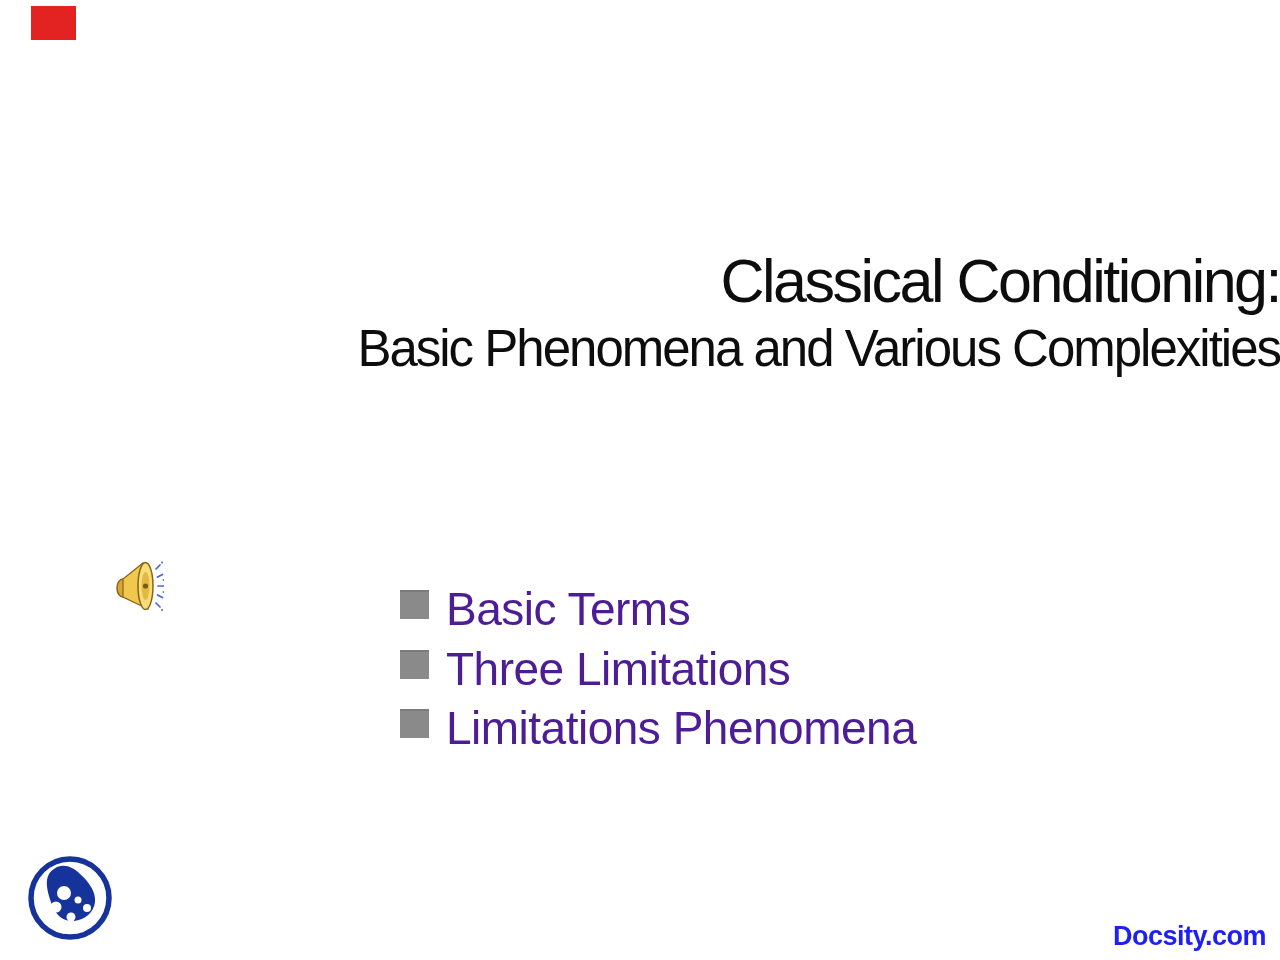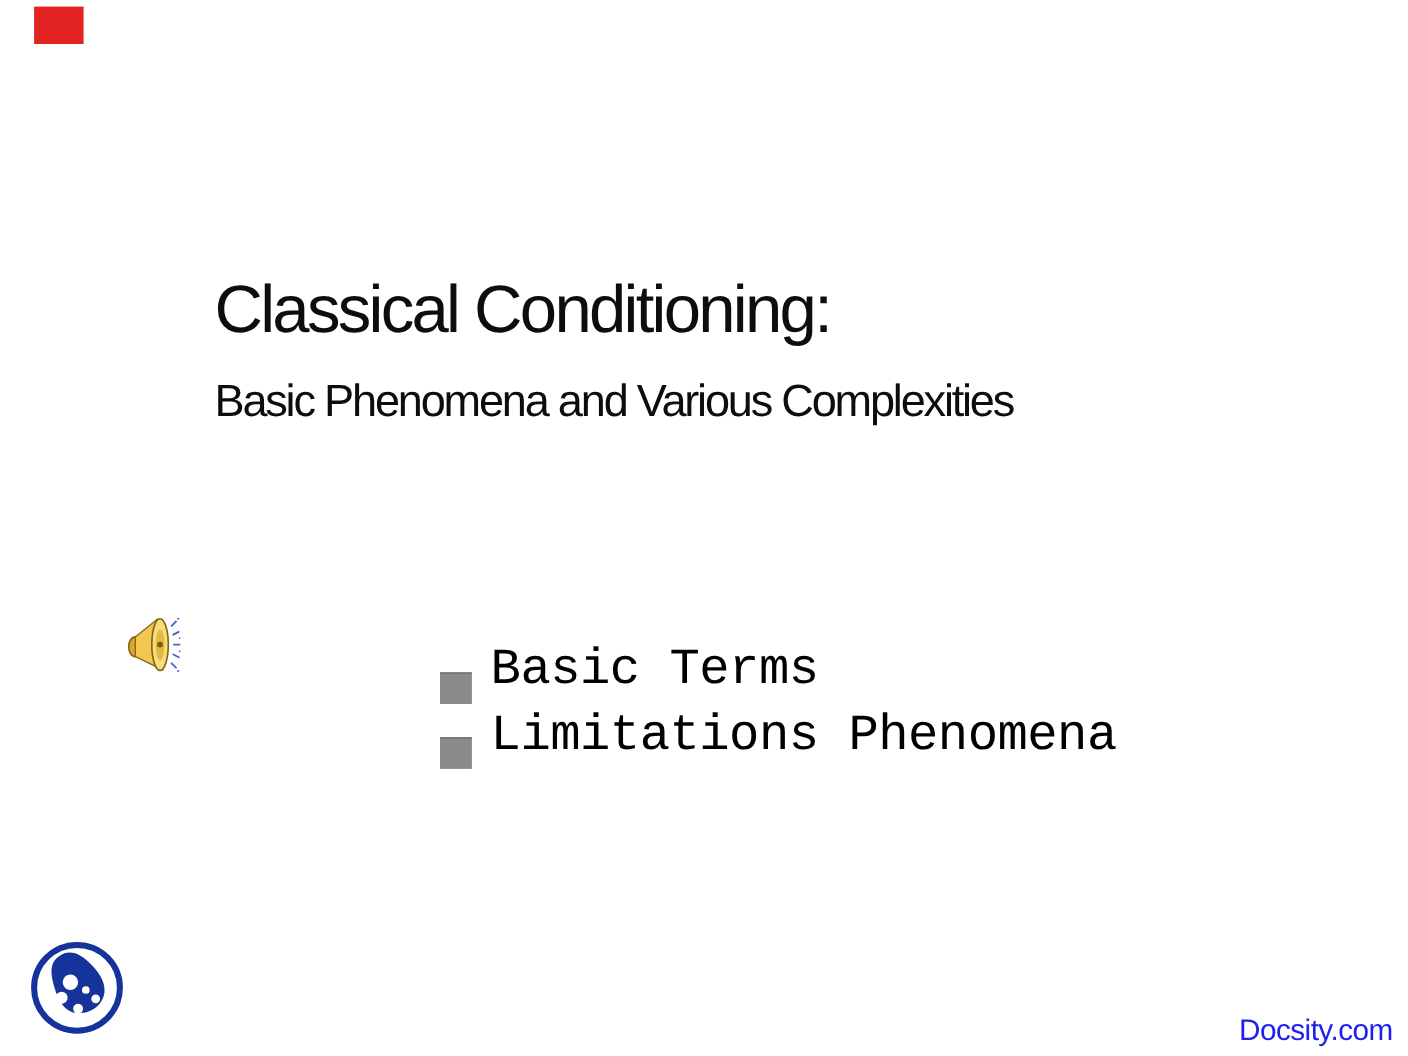--- a/index.html
+++ b/index.html
@@ -25,33 +25,33 @@
     height: 34px;
     background: #e32222;
   }
 
   
   .title-block {
     position: absolute;
     left: 195px;
     top: 244px;
     width: 1085px;
-    text-align: left;
+    text-align: right;
     color: #0d0d0d;
   }
   .title {
     font-size: 61px;
     line-height: 74px;
     letter-spacing: -2.5px;
     white-space: nowrap;
   }
   .subtitle {
-    font-size: 41px;
+    font-size: 51px;
     line-height: 56px;
-    margin-top: 18px;
+    margin-top: 3px;
     letter-spacing: -2px;
     white-space: nowrap;
   }
 
   
   .audio-icon {
     position: absolute;
     left: 112px;
     top: 558px;
     width: 52px;
@@ -63,28 +63,27 @@
   .bullets {
     position: absolute;
     left: 400px;
     top: 580px;
     list-style: none;
     margin: 0;
     padding: 0;
   }
   .bullet-row {
     display: flex;
-    align-items: flex-end;
+    align-items: flex-start;
     height: 59.7px;
-    color: #000000;
+    color: #4c1d95;
     font-size: 46px;
     line-height: 59.7px;
     letter-spacing: -0.5px;
     white-space: nowrap;
-    font-family: Liberation Mono, monospace;
   }
   .bullet-square {
     flex: 0 0 auto;
     width: 29px;
     height: 29px;
     margin-top: 10px;
     margin-right: 17px;
     background: #8a8a8a;
     box-shadow: inset 0 2px 0 rgba(0,0,0,0.10);
   }
@@ -102,20 +101,21 @@
   .watermark {
     position: absolute;
     right: 14px;
     bottom: 8px;
     font-size: 27px;
     line-height: 31px;
     color: #2020f0;
     text-decoration: none;
     letter-spacing: -0.5px;
     cursor: pointer;
+    font-weight: bold;
   }
 </style>
 </head>
 <body>
 
 <div class="slide">
 
   <div class="ribbon"></div>
 
   <div class="title-block">
@@ -150,20 +150,24 @@
     </svg>
   </div>
 
   <ul class="bullets">
     <li class="bullet-row">
       <span class="bullet-square"></span>
       <span>Basic Terms</span>
     </li>
     <li class="bullet-row">
       <span class="bullet-square"></span>
+      <span>Three Limitations</span>
+    </li>
+    <li class="bullet-row">
+      <span class="bullet-square"></span>
       <span>Limitations Phenomena</span>
     </li>
   </ul>
 
   <div class="logo">
     <svg width="88" height="88" viewBox="0 0 88 88" xmlns="http://www.w3.org/2000/svg">
       <circle cx="44" cy="44" r="39" fill="#ffffff" stroke="#15339b" stroke-width="5.5"></circle>
       <path d="M28 15
                C 36 9, 46 12, 54 20
                C 63 28, 70 38, 69 48

